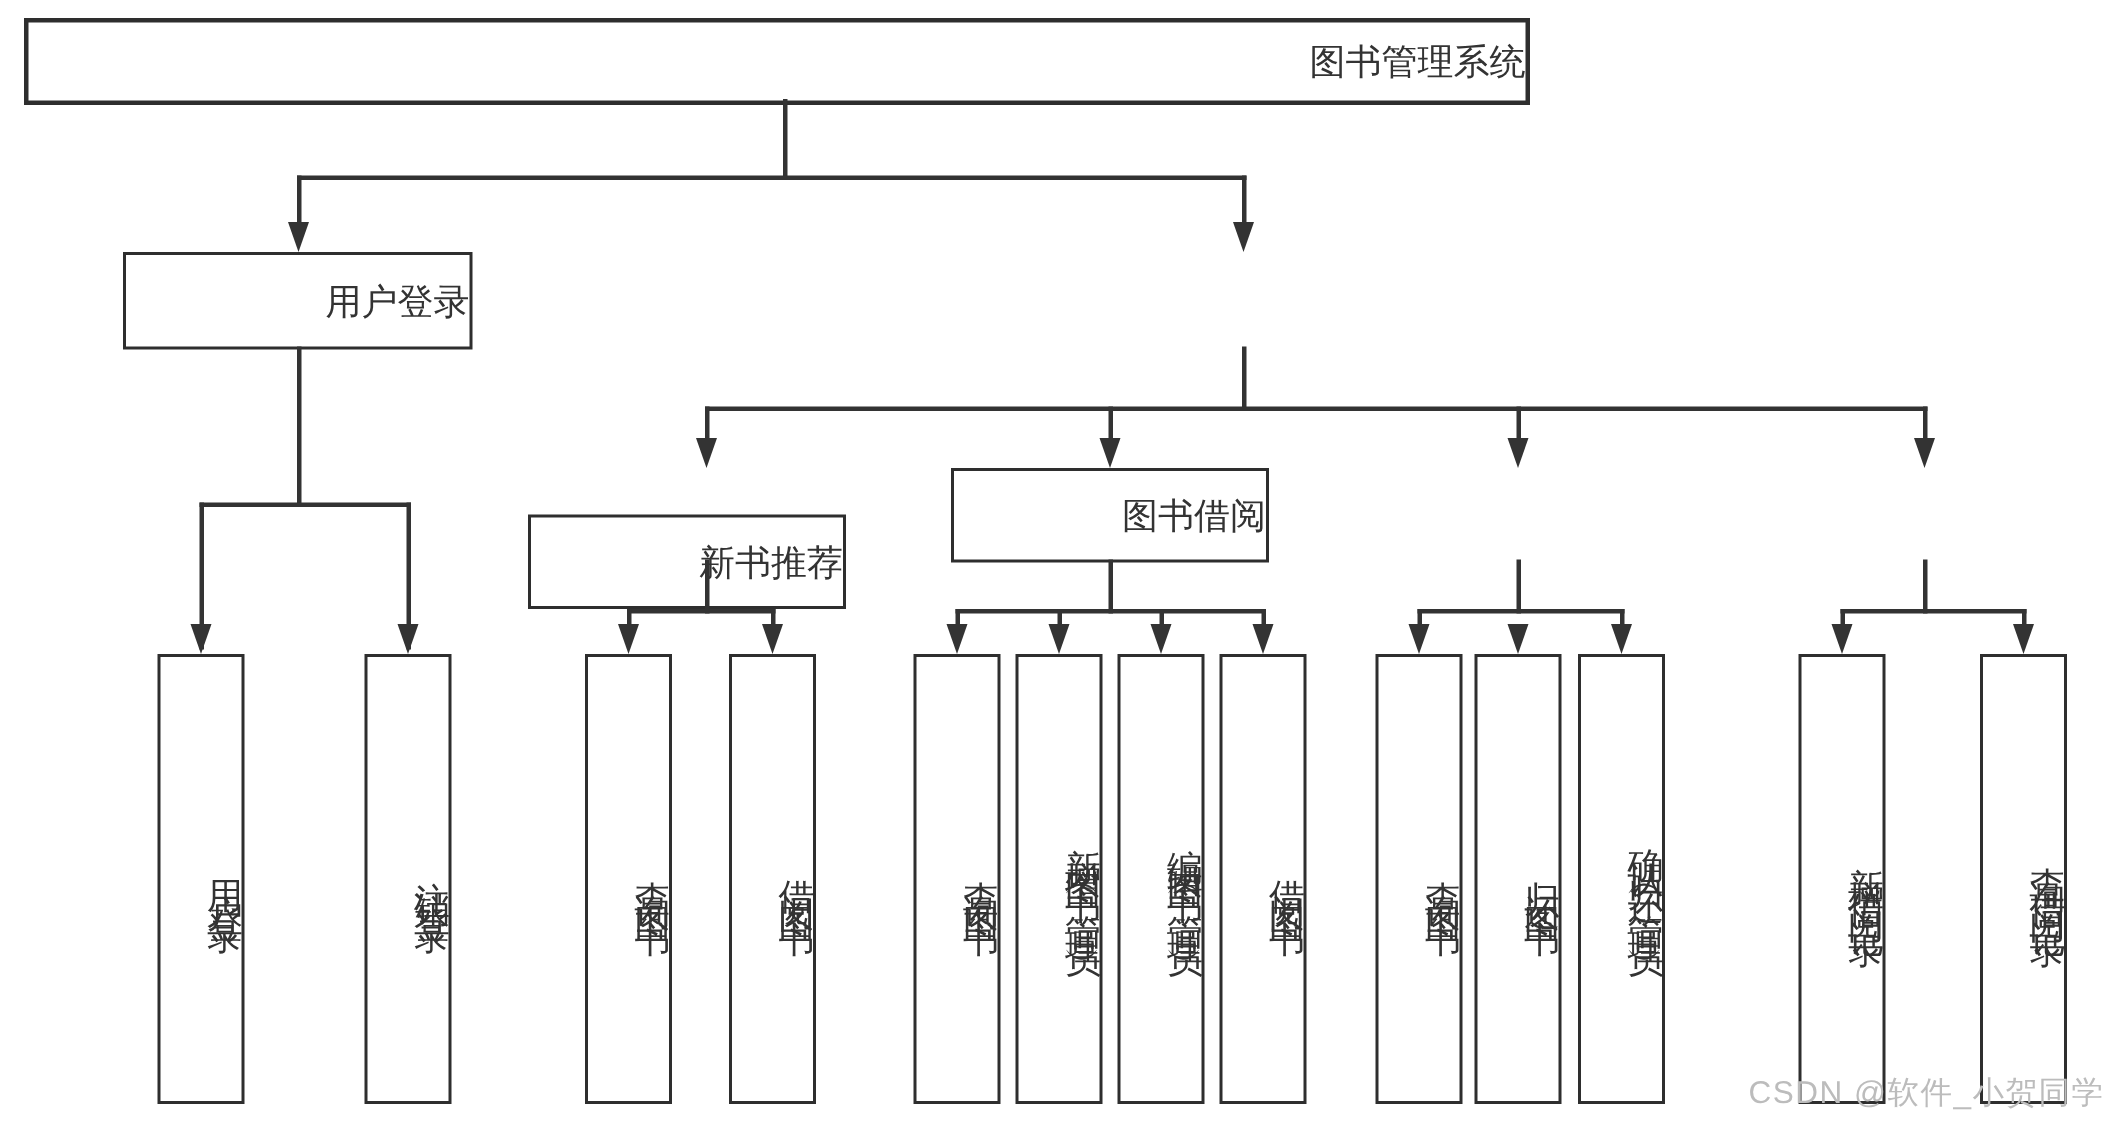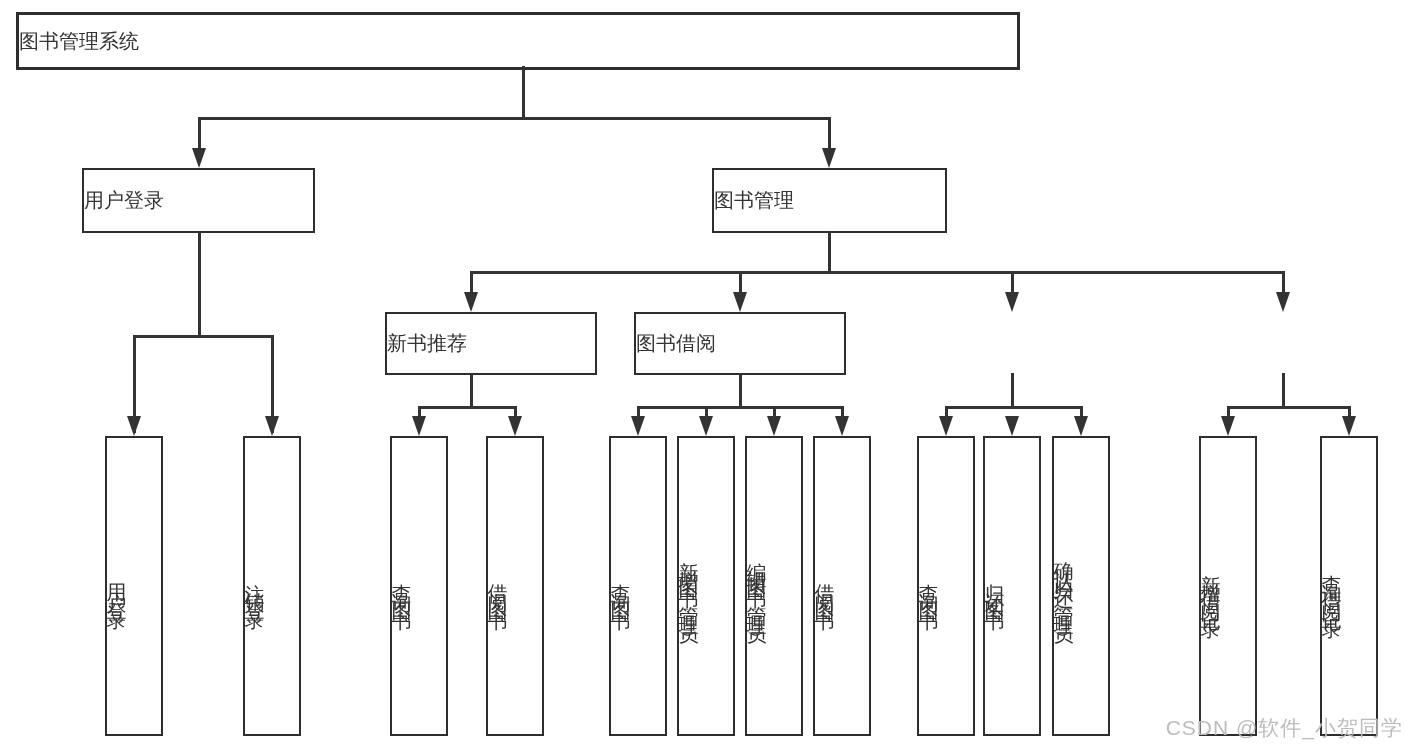--- a/index.html
+++ b/index.html
@@ -11,22 +11,22 @@
     --watermark:#bcbcbc;
   }
   html,body{margin:0;padding:0;background:var(--background);}
   #canvas{
     position:relative;width:1405px;height:747px;background:var(--background);
     font-family:"Liberation Sans","DejaVu Sans",sans-serif;overflow:hidden;
   }
   .box{
     position:absolute;background:var(--box-fill);
     border:2.5px solid var(--box-border);box-sizing:border-box;
-    display:flex;align-items:center;justify-content:flex-start;
-    color:var(--text);font-size:20px;white-space:nowrap;
+    display:flex;align-items:center;justify-content:flex-end;
+    color:var(--text);font-size:24px;white-space:nowrap;
   }
   .root{left:16px;top:12px;width:1004px;height:58px;border-width:3px;}
   .lvl2{top:168px;height:65px;}
   .lvl3{top:312px;width:212px;height:63px;}
   .leaf{top:436px;width:58px;height:300px;}
   .vt{
     writing-mode:vertical-rl;text-orientation:mixed;
     letter-spacing:9px;line-height:1;display:block;
   }
   .vline{position:absolute;width:3px;background:var(--line);}
@@ -53,43 +53,40 @@
   <div class="vline" style="left:521.5px;top:66px;height:54px;"></div>
   <div class="hline" style="left:197.5px;top:117px;width:633px;"></div>
   <div class="vline" style="left:197.5px;top:117px;height:34px;"></div>
   <div class="vline" style="left:827.5px;top:117px;height:34px;"></div>
   <div class="arrow" style="left:192px;top:148px;"></div>
   <div class="arrow" style="left:822px;top:148px;"></div>
 
   <div class="box lvl2" style="left:82px;width:233px;">
     <span>用户登录</span>
   </div>
-  <div class="box lvl2" style="left:712px;width:235px;">
-    <span>图书管理</span>
-  </div>
 
   <div class="vline" style="left:197.5px;top:231px;height:107px;"></div>
   <div class="hline" style="left:132.5px;top:335px;width:141px;"></div>
   <div class="vline" style="left:132.5px;top:335px;height:98px;"></div>
   <div class="vline" style="left:270.5px;top:335px;height:98px;"></div>
   <div class="arrow" style="left:127px;top:416px;"></div>
   <div class="arrow" style="left:265px;top:416px;"></div>
 
   <div class="vline" style="left:828px;top:231px;height:43px;"></div>
   <div class="hline" style="left:469.5px;top:271px;width:815px;"></div>
   <div class="vline" style="left:469.5px;top:271px;height:24px;"></div>
   <div class="vline" style="left:738.5px;top:271px;height:24px;"></div>
   <div class="vline" style="left:1010.5px;top:271px;height:24px;"></div>
   <div class="vline" style="left:1281.5px;top:271px;height:24px;"></div>
   <div class="arrow" style="left:464px;top:292px;"></div>
   <div class="arrow" style="left:733px;top:292px;"></div>
   <div class="arrow" style="left:1005px;top:292px;"></div>
   <div class="arrow" style="left:1276px;top:292px;"></div>
 
-  <div class="box lvl3" style="left:385px;">
+  <div class="box lvl3" style="left:352px;margin-top:31px;">
     <span>新书推荐</span>
   </div>
   <div class="box lvl3" style="left:634px;">
     <span>图书借阅</span>
   </div>
 
   <div class="vline" style="left:469.5px;top:373px;height:36px;"></div>
   <div class="hline" style="left:417.5px;top:406px;width:99px;"></div>
   <div class="vline" style="left:417.5px;top:406px;height:14px;"></div>
   <div class="vline" style="left:513.5px;top:406px;height:14px;"></div>

